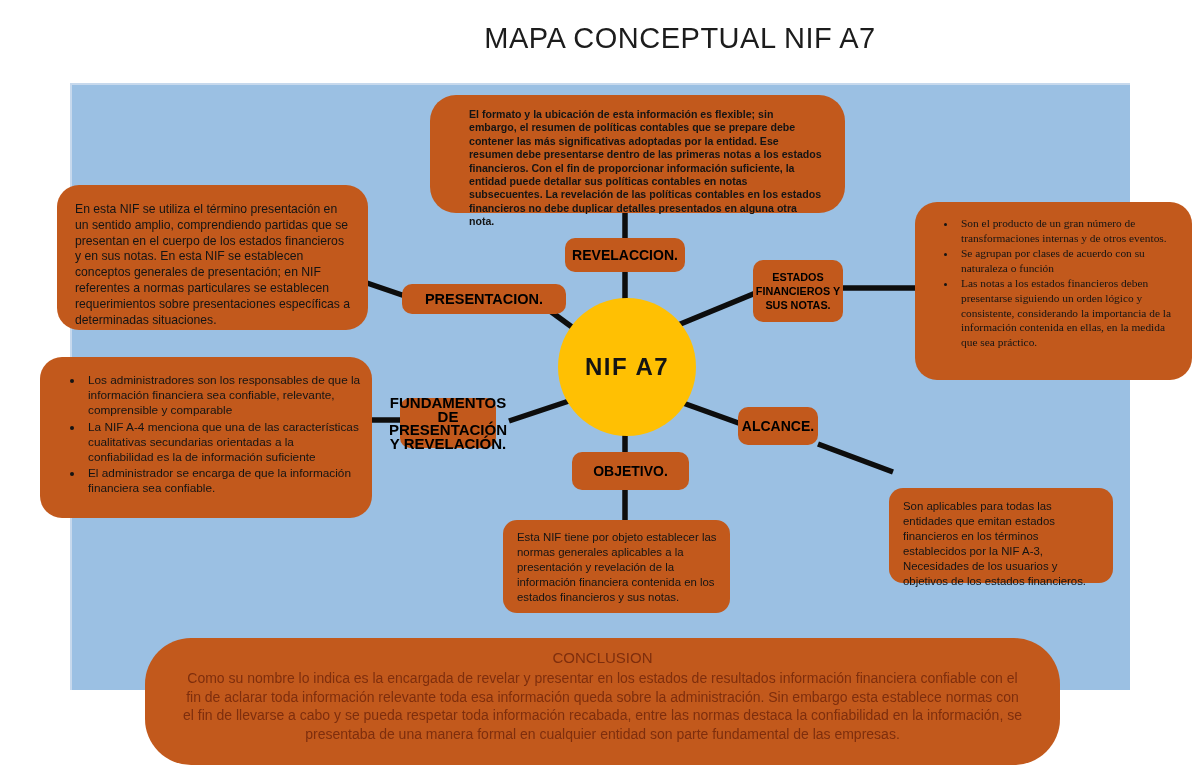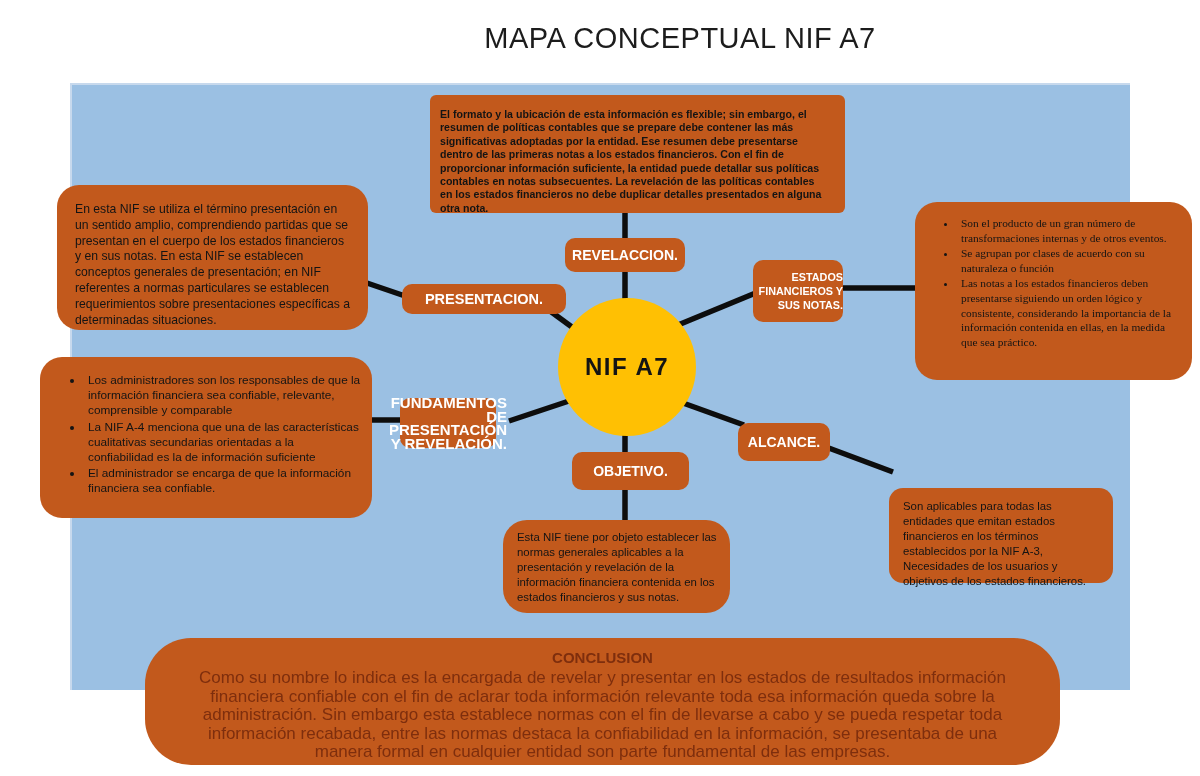--- a/index.html
+++ b/index.html
@@ -32,21 +32,21 @@
   .obox {
     position: absolute;
     background: #c2591c;
     z-index: 2;
   }
 
   
   .note { border-radius: 22px; color: #141414; }
   .note-revelacion {
     left: 430px; top: 95px; width: 415px; height: 118px;
-    border-radius: 6px; padding: 13px 22px 0 10px;
+    border-radius: 26px; padding: 13px 22px 0 39px;
     font-size: 10.6px; font-weight: 700; line-height: 13.4px;
   }
   .note-presentacion {
     left: 57px; top: 185px; width: 311px; height: 145px;
     padding: 17px 16px 0 18px;
     font-size: 12.2px; line-height: 15.8px;
   }
   .note-fundamentos {
     left: 40px; top: 357px; width: 332px; height: 161px;
     padding: 16px 10px 0 12px;
@@ -57,59 +57,59 @@
     padding: 14px 8px 0 10px;
     font-size: 11.4px; line-height: 14.6px; font-family: Liberation Serif, serif;
   }
   .note-alcance {
     left: 889px; top: 458px; width: 224px; height: 95px;
     border-radius: 14px; padding: 11px 10px 0 14px;
     font-size: 11.4px; line-height: 15px; margin-top: 30px;
   }
   .note-objetivo {
     left: 503px; top: 520px; width: 227px; height: 93px;
-    border-radius: 24px; padding: 10px 10px 0 14px;
+    border-radius: 14px; padding: 10px 10px 0 14px;
     font-size: 11.4px; line-height: 15px;
   }
   .note ul { list-style: disc outside; padding-left: 32px; }
   .note li { padding-left: 4px; margin-bottom: 1px; }
 
   
   .nlabel {
     display: flex; align-items: center; justify-content: center;
-    text-align: right;
+    text-align: center;
     border-radius: 10px;
-    font-weight: 700; color: #ffffff;
+    font-weight: 700; color: #000000;
   }
   .label-revelacion   { left: 565px; top: 238px; width: 120px; height: 34px; font-size: 14px; }
   .label-presentacion { left: 402px; top: 284px; width: 164px; height: 30px; font-size: 14.5px; }
   .label-estados      { left: 753px; top: 260px; width: 90px;  height: 62px; font-size: 10.8px; line-height: 14px; }
   .label-fundamentos  { left: 400px; top: 398px; width: 96px; height: 50px; font-size: 15px; line-height: 13.5px; }
-  .label-alcance      { left: 738px; top: 407px; width: 92px;  height: 38px; font-size: 14px; margin-top: 16px; }
+  .label-alcance      { left: 738px; top: 407px; width: 80px;  height: 38px; font-size: 14px; }
   .label-objetivo     { left: 572px; top: 452px; width: 117px; height: 38px; font-size: 14px; }
 
   .center-node {
     position: absolute; left: 558px; top: 298px; width: 138px; height: 138px;
     border-radius: 50%;
     background: #ffc003;
     display: flex; align-items: center; justify-content: center;
     z-index: 2;
     font-size: 24px; font-weight: 700; letter-spacing: 1.5px; color: #141414;
   }
 
   .conclusion {
     left: 145px; top: 638px; width: 915px; height: 127px;
     border-radius: 46px;
     z-index: 3;
     padding: 11px 38px 0 38px;
     text-align: center;
     color: #7e2e0d;
   }
-  .conclusion-heading { font-size: 15px; font-weight: 700; margin-bottom: 3px; }
-  .conclusion-text { font-size: 17px; line-height: 18.5px; }
+  .conclusion-heading { font-size: 15px; font-weight: 400; margin-bottom: 3px; }
+  .conclusion-text { font-size: 14px; line-height: 18.5px; }
 </style>
 </head>
 <body>
 
 <div class="stage">
 
   <div class="page-title">MAPA CONCEPTUAL NIF A7</div>
 
   <div class="canvas"></div>
 

